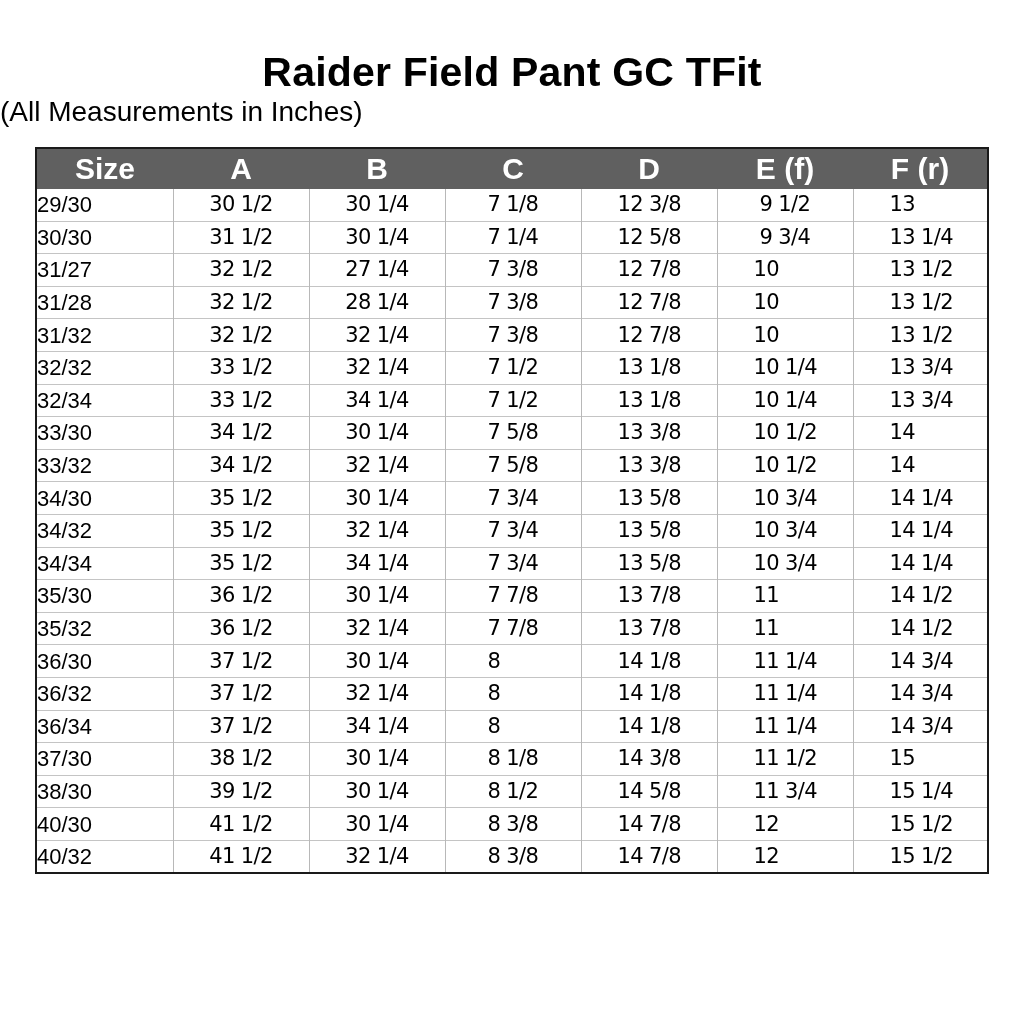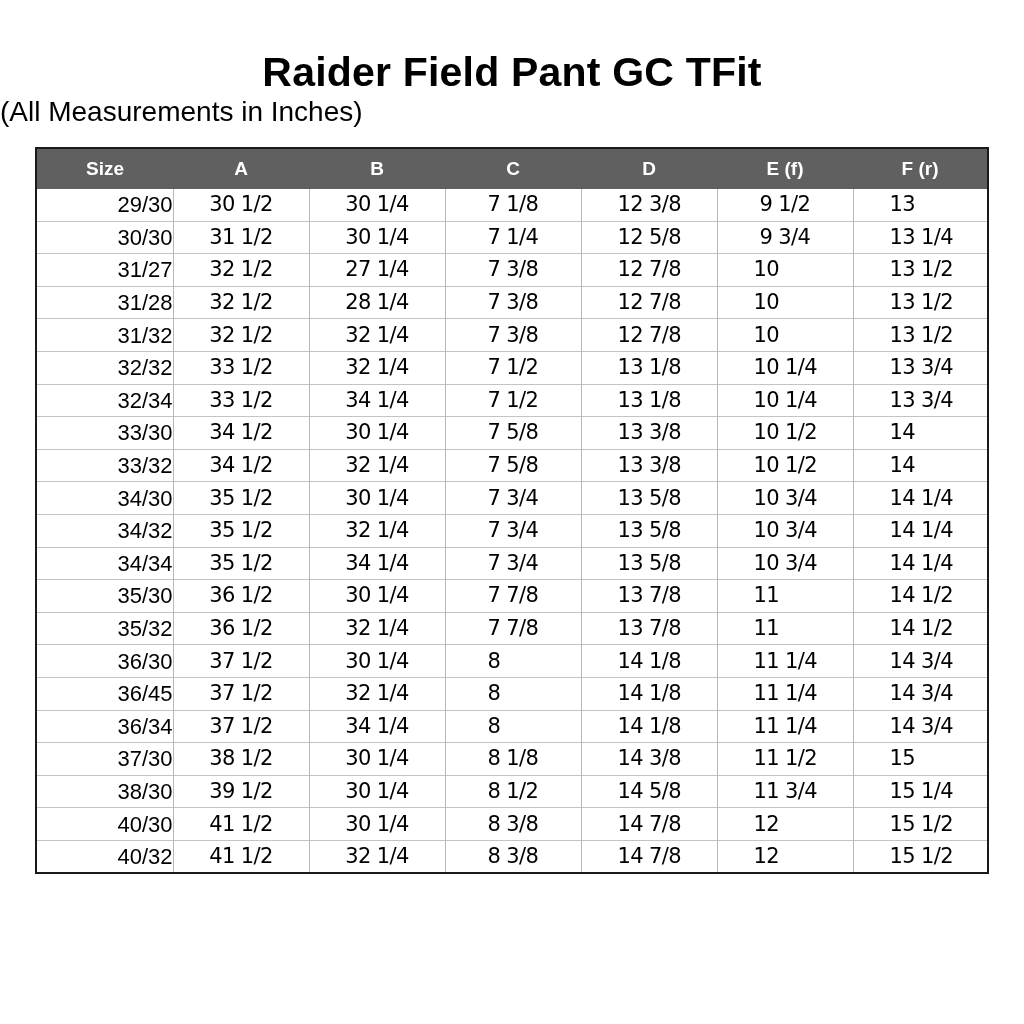--- a/index.html
+++ b/index.html
@@ -1,25 +1,25 @@
 <!DOCTYPE html>
 <html><head>
 <meta charset="utf-8">
 <style>
   html, body { margin: 0; padding: 0; background: #ffffff; }
   body { width: 1024px; height: 1024px; position: relative; overflow: hidden; font-family: "Liberation Sans", sans-serif; color: #000; }
   .title { position: absolute; top: 47px; left: 0; width: 1024px; text-align: center; font-weight: bold; font-size: 41px; letter-spacing: 0.2px; line-height: 50px; }
   .subtitle { position: absolute; top: 94px; left: 0; width: 1024px; font-size: 28px; line-height: 36px; }
   .table-wrap { position: absolute; left: 35px; top: 147px; width: 950px; border: 2px solid #1a1a1a; box-sizing: content-box; }
   table { border-collapse: collapse; width: 950px; table-layout: fixed; }
-  thead th { background: #606060; color: #ffffff; font-weight: bold; font-size: 19px; height: 40px; padding: 0; text-align: center; border: none; }
+  thead th { background: #606060; color: #ffffff; font-weight: bold; font-size: 30px; height: 40px; padding: 0; text-align: center; border: none; }
   tbody td { height: 31.6px; padding: 0; font-size: 21px; border-right: 1px solid #b8b8b8; border-top: 1px solid #c4c4c4; line-height: 31px; font-family: "DejaVu Sans", sans-serif; letter-spacing: -0.6px; }
   tbody td:last-child { border-right: none; }
   tbody tr:first-child td { border-top: none; }
-  td.size { text-align: right; font-family: "Liberation Sans", sans-serif; font-size: 22px; letter-spacing: 0; }
+  td.size { text-align: left; font-family: "Liberation Sans", sans-serif; font-size: 22px; letter-spacing: 0; }
   td.c-a, td.c-b { text-align: center; }
   td.c-c { text-align: left; padding-left: 42px; }
   td.c-d { text-align: left; padding-left: 36px; }
   td.c-e { text-align: left; padding-left: 36px; }
   td.c-e.indent { padding-left: 42px; }
   td.c-f { text-align: left; padding-left: 36px; }
 </style>
 </head>
 <body>
 
@@ -178,21 +178,21 @@
         <tr>
           <td class="size">36/30</td>
           <td class="c-a">37 1/2</td>
           <td class="c-b">30 1/4</td>
           <td class="c-c">8</td>
           <td class="c-d">14 1/8</td>
           <td class="c-e">11 1/4</td>
           <td class="c-f">14 3/4</td>
         </tr>
         <tr>
-          <td class="size">36/45</td>
+          <td class="size">36/32</td>
           <td class="c-a">37 1/2</td>
           <td class="c-b">32 1/4</td>
           <td class="c-c">8</td>
           <td class="c-d">14 1/8</td>
           <td class="c-e">11 1/4</td>
           <td class="c-f">14 3/4</td>
         </tr>
         <tr>
           <td class="size">36/34</td>
           <td class="c-a">37 1/2</td>

